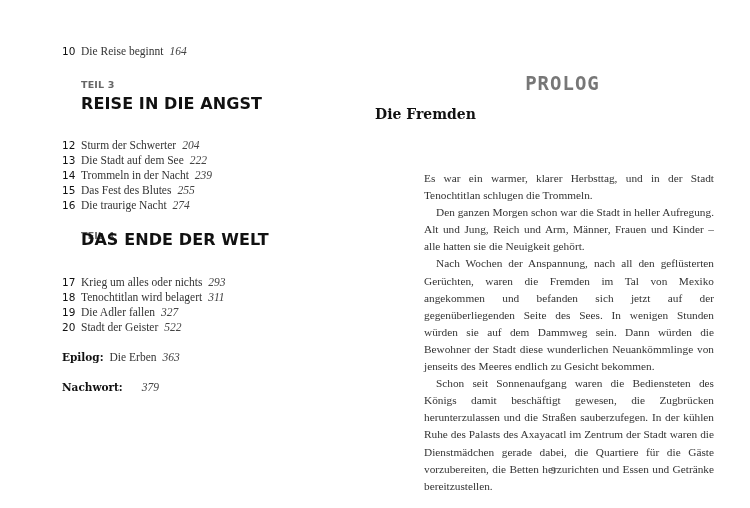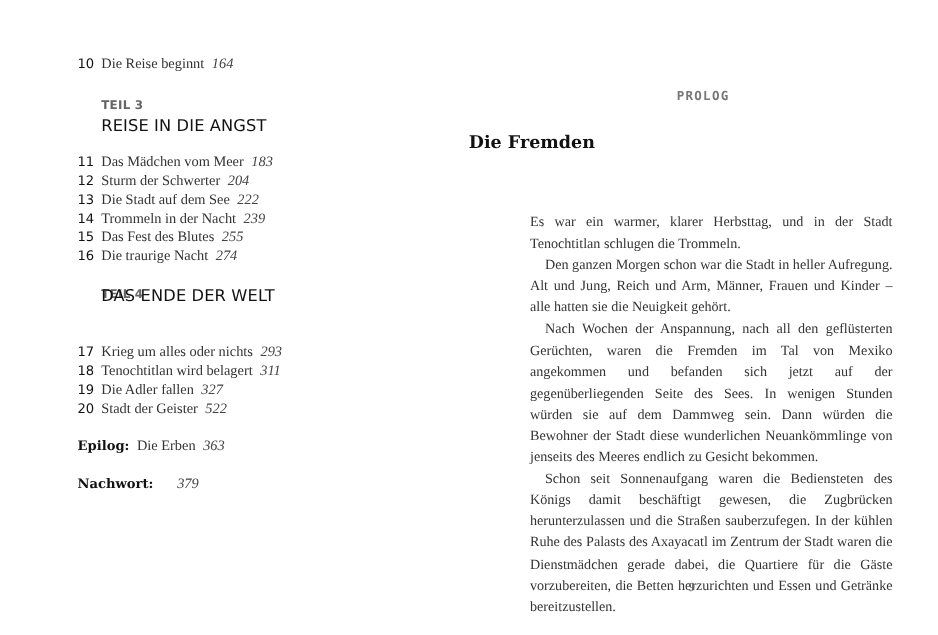--- a/index.html
+++ b/index.html
@@ -5,42 +5,41 @@
   html, body { margin:0; padding:0; }
   body { width:750px; height:508px; background:#ffffff; position:relative; overflow:hidden; color:#2a2a2a; }
   .page { position:absolute; top:0; height:508px; }
   .left { left:0; width:375px; }
   .right { left:375px; width:375px; }
 
   .toc-line { position:absolute; left:62px; font-family:"Liberation Serif", serif; font-size:11.5px; line-height:15px; white-space:nowrap; color:#333; }
   .toc-num { display:inline-block; width:19px; font-family:"DejaVu Sans", sans-serif; font-weight:normal; font-size:10.5px; color:#111; }
   .toc-page { font-style:italic; margin-left:6px; color:#444; }
   .part-label { position:absolute; left:81px; font-family:"DejaVu Sans", sans-serif; font-weight:bold; font-size:9.5px; color:#666; letter-spacing:0.2px; }
-  .part-title { position:absolute; left:81px; font-family:"DejaVu Sans", sans-serif; font-weight:normal; font-size:13px; color:#111; letter-spacing:0.1px; }
+  .part-title { position:absolute; left:81px; font-family:"DejaVu Sans", sans-serif; font-weight:bold; font-size:16px; color:#111; letter-spacing:0.1px; }
   .bold-label { font-family:"DejaVu Serif", serif; font-weight:bold; font-size:10.5px; color:#111; margin-right:6px; }
 
-  .prolog { position:absolute; left:0; width:375px; top:72px; text-align:center; font-family:"DejaVu Sans Mono", monospace; font-weight:bold; font-size:10px; color:#777; letter-spacing:1px; }
+  .prolog { position:absolute; left:0; width:375px; top:72px; text-align:center; font-family:"DejaVu Sans Mono", monospace; font-weight:bold; font-size:19px; color:#777; letter-spacing:1px; }
   .chapter-title { position:absolute; left:0; width:375px; top:106px; text-align:left; font-family:"DejaVu Serif", serif; font-weight:bold; font-size:14px; color:#111; }
   .body-text { position:absolute; left:49px; width:210px; top:170px; font-family:"Liberation Serif", serif; font-size:11.3px; line-height:17.1px; color:#333; text-align:justify; }
   .body-text p { margin:0; text-indent:12px; }
   .body-text p.first { text-indent:0; }
   .page-number { position:absolute; left:0; width:357px; top:465px; text-align:center; font-family:"Liberation Serif", serif; font-size:10px; color:#555; }
 </style>
 </head>
 <body>
 
 <div class="page left">
   <div class="toc-line" style="top:44px">
     <span class="toc-num">10</span><span>Die Reise beginnt</span><span class="toc-page">164</span>
   </div>
 
   <div class="part-label" style="top:79px">TEIL 3</div>
   <div class="part-title" style="top:94px">REISE IN DIE ANGST</div>
 
-  <div class="toc-line" style="top:123px"><span class="toc-num">11</span><span>Das Mädchen vom Meer</span><span class="toc-page">183</span></div>
   <div class="toc-line" style="top:138px"><span class="toc-num">12</span><span>Sturm der Schwerter</span><span class="toc-page">204</span></div>
   <div class="toc-line" style="top:153px"><span class="toc-num">13</span><span>Die Stadt auf dem See</span><span class="toc-page">222</span></div>
   <div class="toc-line" style="top:168px"><span class="toc-num">14</span><span>Trommeln in der Nacht</span><span class="toc-page">239</span></div>
   <div class="toc-line" style="top:183px"><span class="toc-num">15</span><span>Das Fest des Blutes</span><span class="toc-page">255</span></div>
   <div class="toc-line" style="top:198px"><span class="toc-num">16</span><span>Die traurige Nacht</span><span class="toc-page">274</span></div>
 
   <div class="part-label" style="top:230px">TEIL 4</div>
   <div class="part-title" style="top:230px">DAS ENDE DER WELT</div>
 
   <div class="toc-line" style="top:275px"><span class="toc-num">17</span><span>Krieg um alles oder nichts</span><span class="toc-page">293</span></div>

